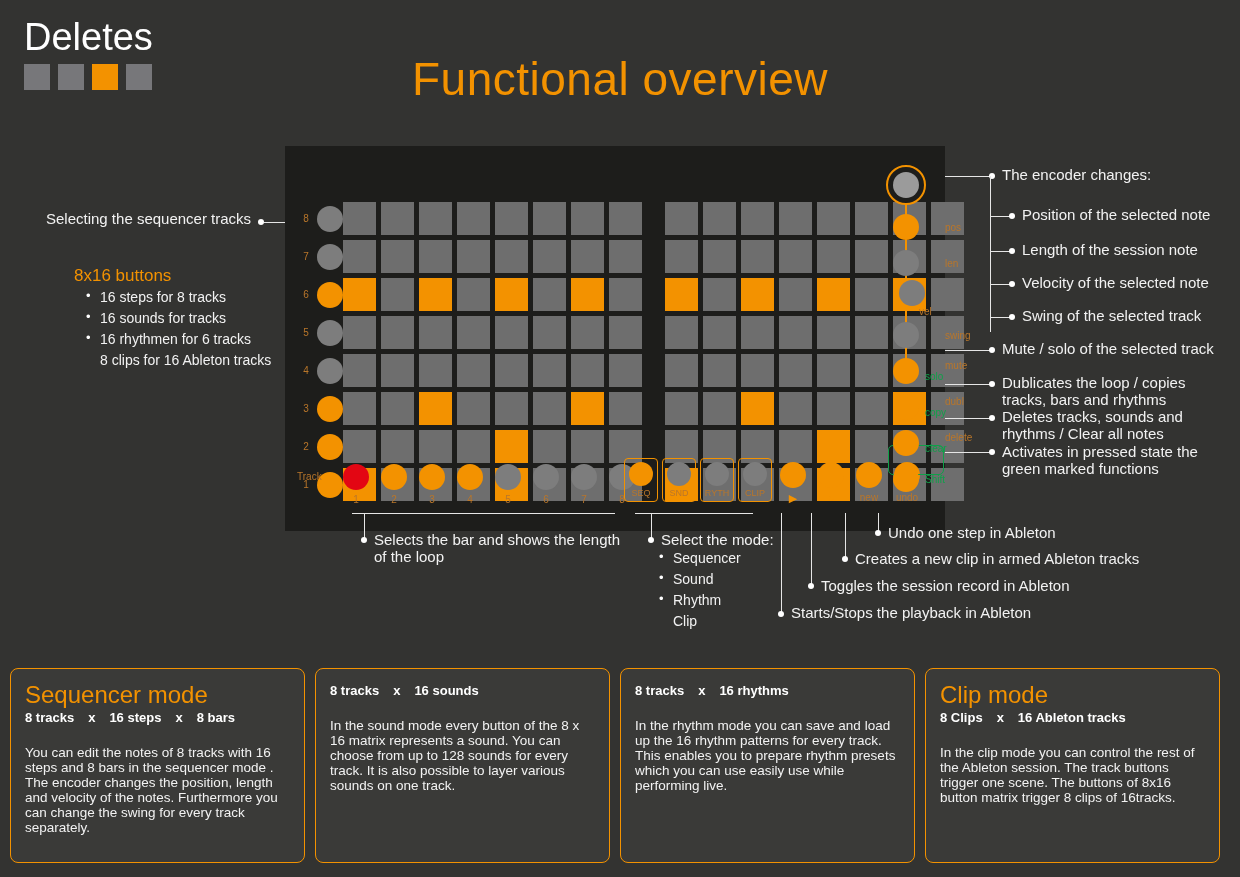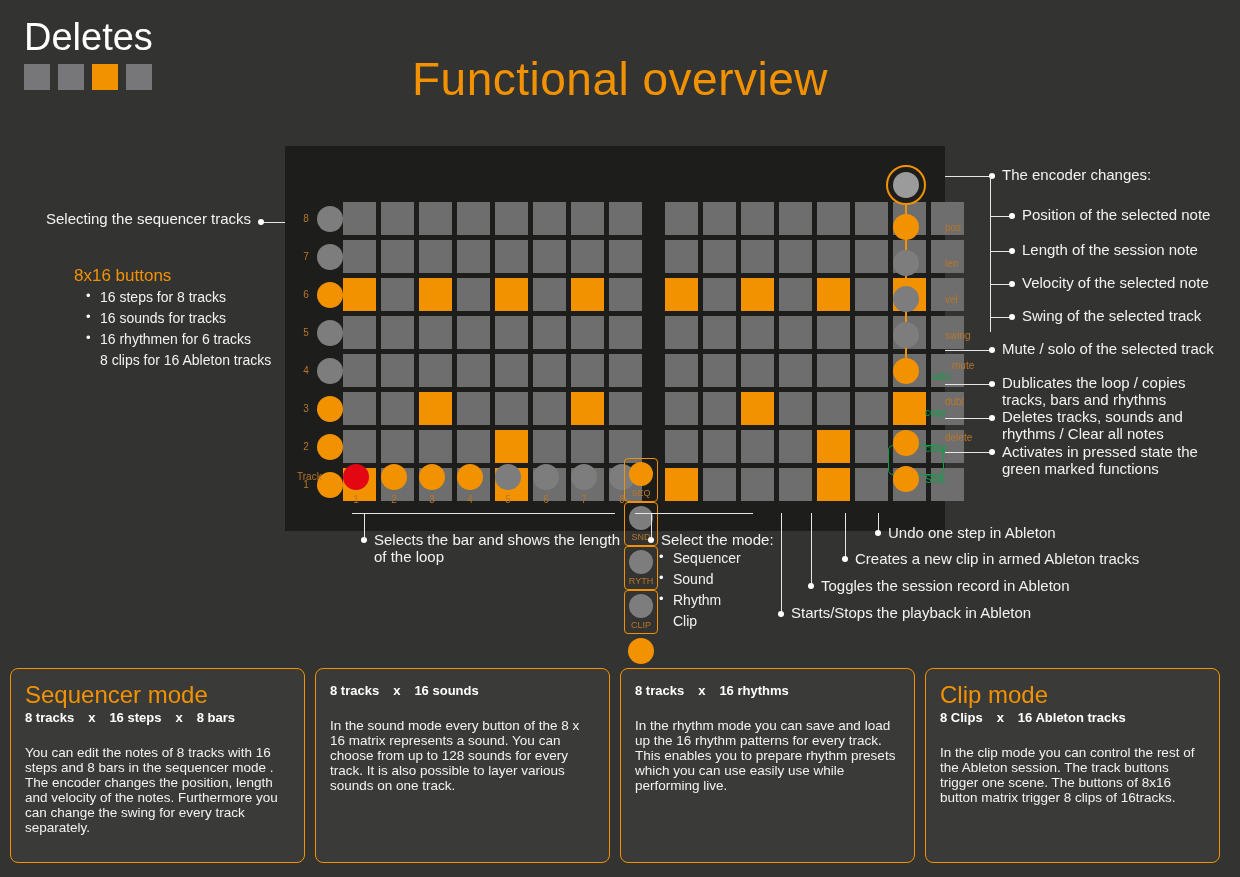--- a/index.html
+++ b/index.html
@@ -53,21 +53,21 @@
   .cell.gap { margin-right:23px; }
 
   
   .bottom-row { position:absolute; left:52px; top:318px; display:flex; }
   .bslot { width:38px; margin-right:0; text-align:center; }
   .bcirc { width:26px; height:26px; border-radius:50%; background:#7d7d7d; margin:0 auto; }
   .bcirc.on { background:#f39200; }
   .bcirc.red { background:#e30613; }
   .blab { font-size:10px; color:#b9762a; margin-top:4px; }
 
-  .mode-row { position:absolute; left:337px; top:312px; display:flex;flex-direction:column; }
+  .mode-row { position:absolute; left:337px; top:312px; display:flex; }
   .mslot { width:38px; margin-right:0; text-align:center; position:relative; }
   .mbox { width:34px; height:44px; border:1px solid #f39200; border-radius:4px;
           margin:0 auto; padding-top:3px; }
   .mbox .bcirc { width:24px; height:24px; }
   .mbox .blab { font-size:9px; margin-top:2px; }
   .tslot { width:38px; text-align:center; padding-top:4px; }
   .tslot .bcirc { width:26px; height:26px; }
   .tslot .glyph { font-size:11px; color:#f39200; margin-top:4px; height:12px; line-height:12px; }
 
   
@@ -424,33 +424,33 @@
           <div class="clabels">
             <div class="l1">pos</div>
           </div>
         </div>
         <div class="ctrl" style="top: 94px;">
           <div class="cdot"></div>
           <div class="clabels">
             <div class="l1">len</div>
           </div>
         </div>
-        <div class="ctrl" style="top: 130px;">
+        <div class="ctrl" style="top: 124px; flex-direction: column;">
           <div class="cdot"></div>
           <div class="clabels">
             <div class="l1">vel</div>
           </div>
         </div>
         <div class="ctrl" style="top: 166px;">
           <div class="cdot"></div>
           <div class="clabels">
             <div class="l1">swing</div>
           </div>
         </div>
-        <div class="ctrl" style="top: 202px; gap: 7px;">
+        <div class="ctrl" style="top: 202px;">
           <div class="cdot on"></div>
           <div class="clabels">
             <div class="l1">mute</div>
             <div class="l2">solo</div>
           </div>
         </div>
         <div class="ctrl" style="top: 238px;">
           <div class="cdot on"></div>
           <div class="clabels">
             <div class="l1">dubl</div>

